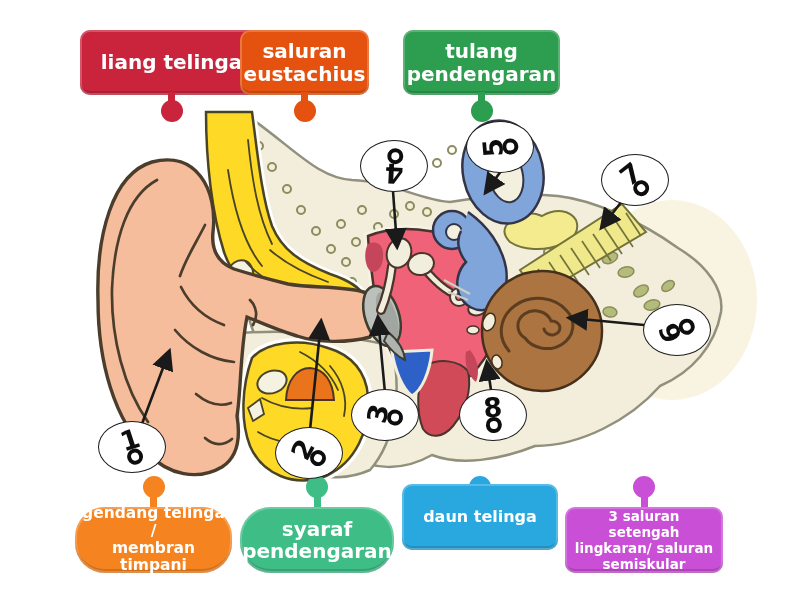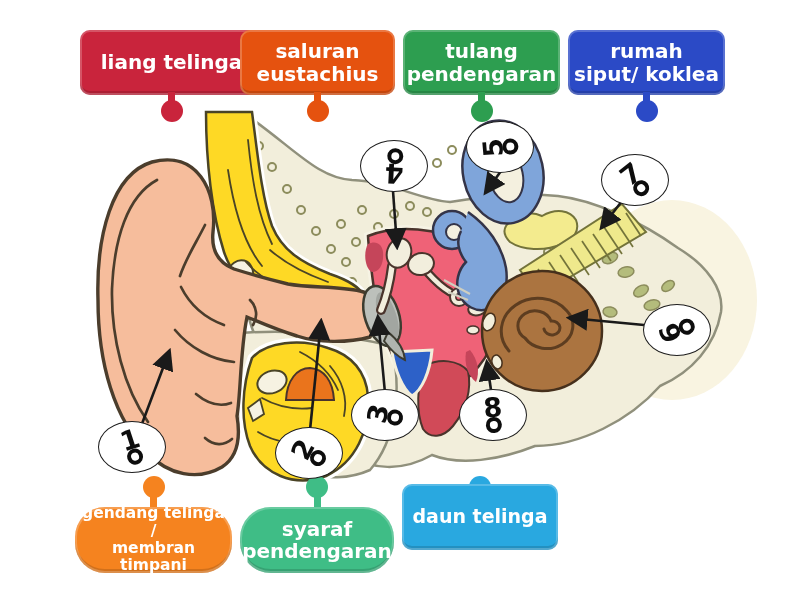--- a/index.html
+++ b/index.html
@@ -15,26 +15,26 @@
   .stem{position:absolute;width:7px;left:calc(50% - 3.5px);}
   .dot{position:absolute;width:22px;height:22px;border-radius:50%;left:calc(50% - 11px);}
   .lbl-top{top:30px;}
   .lbl-top .stem{top:62px;height:16px;}
   .lbl-top .dot{top:70px;}
   .lbl-bot{top:476px;}
   .lbl-bot .lbl-box{margin-top:31px;height:66px;}
   .lbl-bot .stem{top:11px;height:22px;}
   .lbl-bot .dot{top:0;}
   .slot-t1{left:80px;width:183px;}  .slot-t1 .lbl-box{font-size:20px;}
-  .slot-t2{left:240px;width:155px;} .slot-t2 .lbl-box{font-size:20px;}
+  .slot-t2{left:240px;width:129px;} .slot-t2 .lbl-box{font-size:20px;}
   .slot-t3{left:403px;width:157px;} .slot-t3 .lbl-box{font-size:20px;}
   .slot-t4{left:568px;width:157px;} .slot-t4 .lbl-box{font-size:20px;}
   .slot-b1{left:75px;width:157px;}  .slot-b1 .lbl-box{font-size:15.5px;border-radius:30px;}
   .slot-b2{left:240px;width:154px;} .slot-b2 .lbl-box{font-size:20px;border-radius:31px;}
-  .slot-b3{left:402px;width:156px;} .slot-b3 .lbl-box{font-size:19px;margin-top:8px;}
+  .slot-b3{left:402px;width:156px;} .slot-b3 .lbl-box{font-size:16px;margin-top:8px;}
   .slot-b4{left:565px;width:158px;} .slot-b4 .lbl-box{font-size:13.5px;line-height:1.2;}
 
   
   .marker{position:absolute;width:66px;height:50px;margin-left:-33px;margin-top:-25px;background:#fff;
           border:1.7px solid #1d1d1d;border-radius:50%;display:flex;align-items:center;justify-content:center;z-index:5;}
   .pair{display:flex;flex-direction:column;align-items:center;transform:rotate(var(--rot));}
   .digit{font-size:27px;font-weight:bold;color:#0d0d0d;line-height:0.82;}
   .ring{width:8px;height:8px;border:4.6px solid #0d0d0d;border-radius:50%;margin-top:-2px;background:transparent;}
   .pos1{left:131px;top:446px;--rot:-18deg;}
   .pos2{left:308px;top:452px;--rot:-62deg;}
@@ -297,38 +297,39 @@
 eustachius</div>
     <div class="stem" style="background-color: rgb(229, 82, 15);"></div>
     <div class="dot" style="background-color: rgb(229, 82, 15);"></div>
   </div>
   <div class="lbl lbl-top slot-t3">
     <div class="lbl-box" style="background-color: rgb(45, 158, 80);">tulang
 pendengaran</div>
     <div class="stem" style="background-color: rgb(45, 158, 80);"></div>
     <div class="dot" style="background-color: rgb(45, 158, 80);"></div>
   </div>
-  <div class="lbl lbl-top slot-t4">
-    <div class="lbl-box" style="background-color: rgb(43, 74, 198);">rumah
-siput/ koklea</div>
-    <div class="stem" style="background-color: rgb(43, 74, 198);"></div>
-    <div class="dot" style="background-color: rgb(43, 74, 198);"></div>
-  </div>
 
   <div class="lbl lbl-bot slot-b1">
     <div class="dot" style="background-color: rgb(245, 131, 31);"></div>
     <div class="stem" style="background-color: rgb(245, 131, 31);"></div>
     <div class="lbl-box" style="background-color: rgb(245, 131, 31);">gendang telinga /
 membran timpani</div>
   </div>
   <div class="lbl lbl-bot slot-b2">
     <div class="dot" style="background-color: rgb(63, 189, 134);"></div>
     <div class="stem" style="background-color: rgb(63, 189, 134);"></div>
     <div class="lbl-box" style="background-color: rgb(63, 189, 134);">syaraf
 pendengaran</div>
   </div>
   <div class="lbl lbl-bot slot-b3">
     <div class="dot" style="background-color: rgb(41, 168, 224);"></div>
     <div class="stem" style="background-color: rgb(41, 168, 224);"></div>
     <div class="lbl-box" style="background-color: rgb(41, 168, 224);">daun telinga</div>
   </div>
+  <div class="lbl lbl-bot slot-b4">
+    <div class="dot" style="background-color: rgb(201, 79, 214);"></div>
+    <div class="stem" style="background-color: rgb(201, 79, 214);"></div>
+    <div class="lbl-box" style="background-color: rgb(201, 79, 214);">3 saluran setengah
+lingkaran/ saluran
+semiskular</div>
+  </div>
 
 </div>
 
 </body></html>

